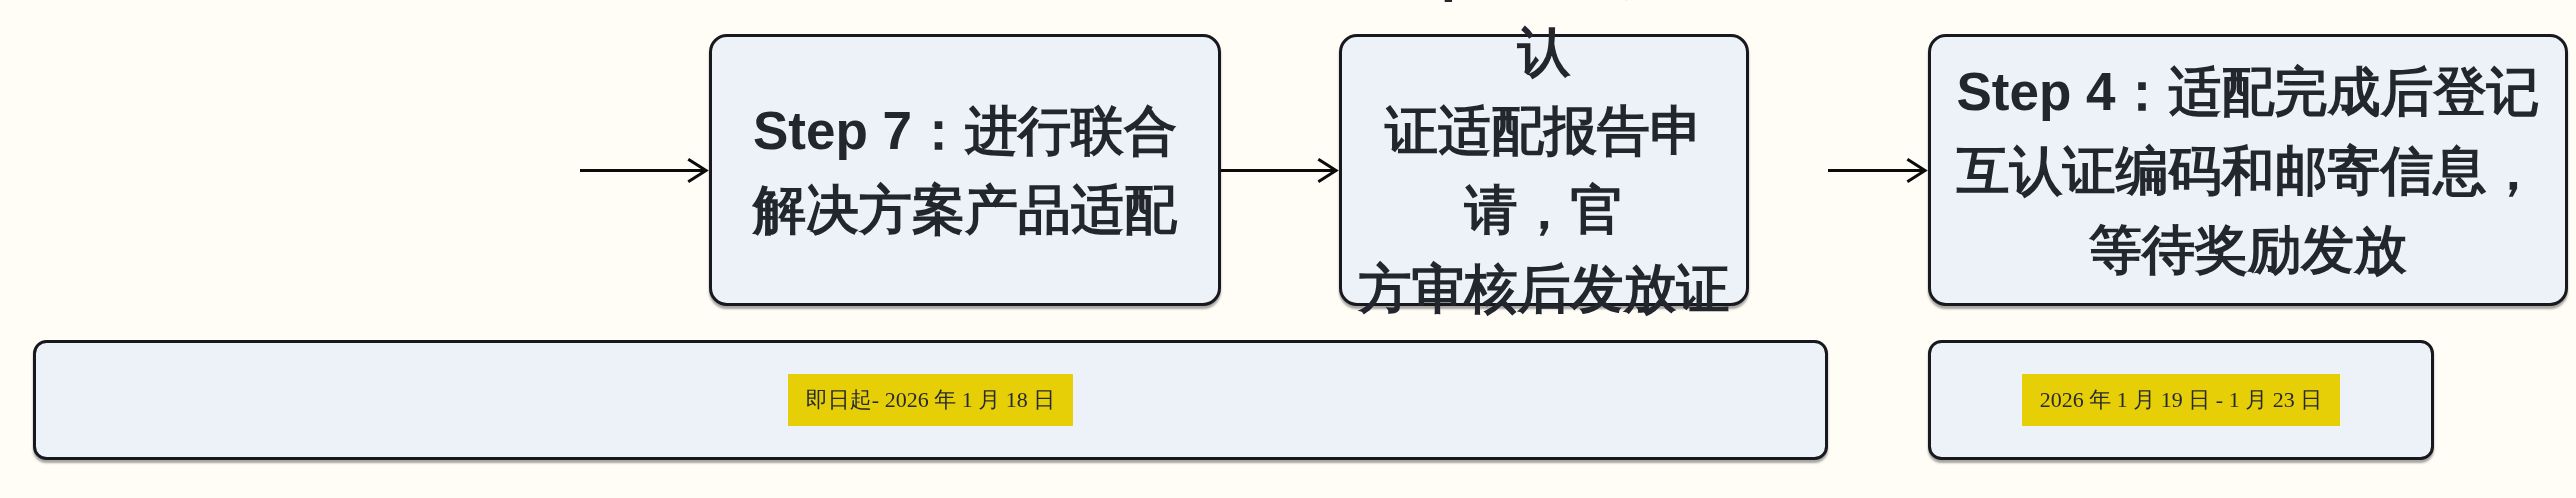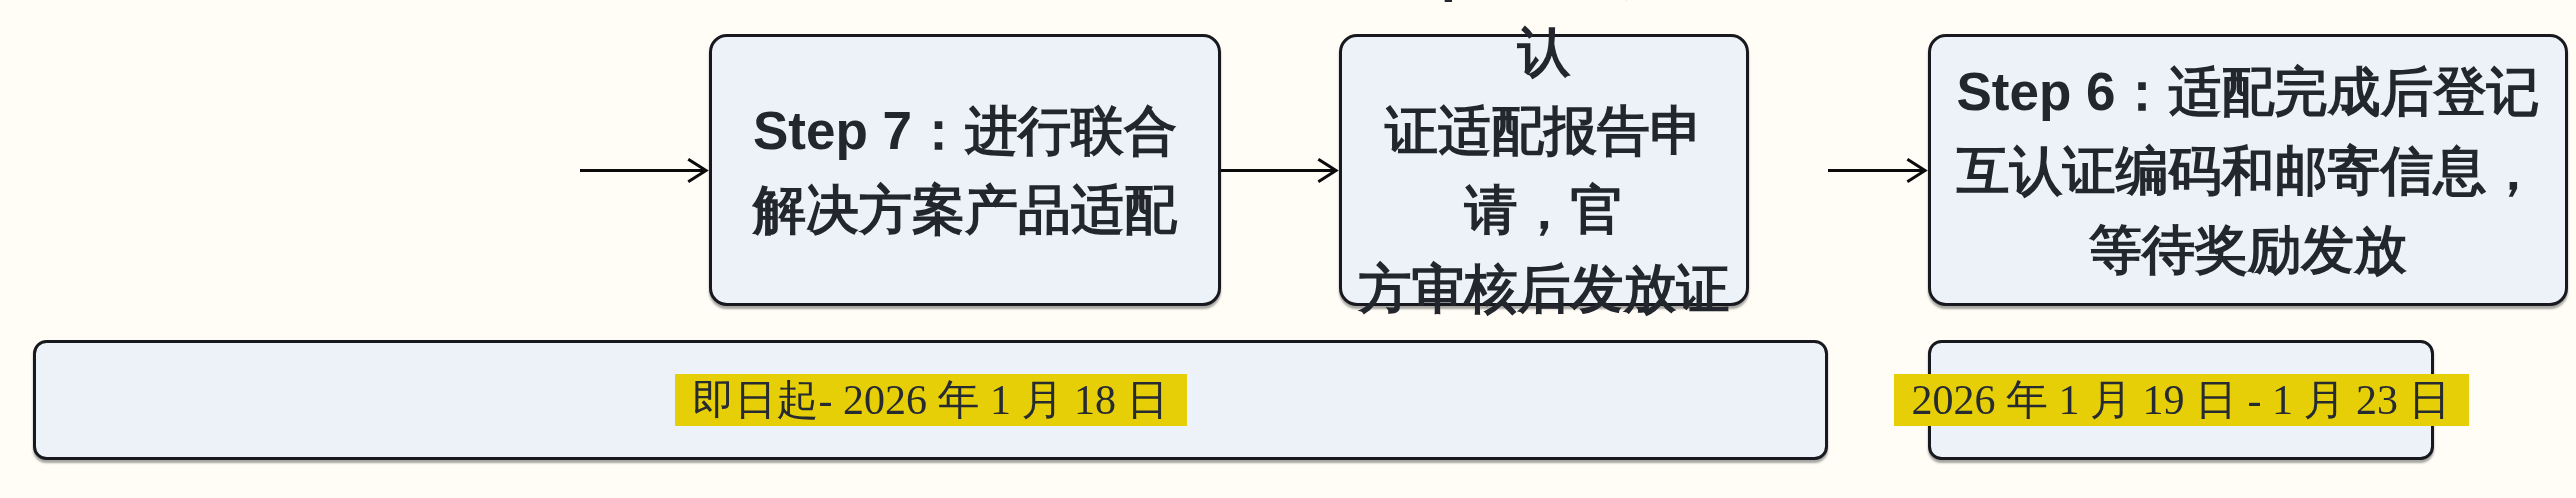--- a/index.html
+++ b/index.html
@@ -81,21 +81,21 @@
     justify-content:center;
     box-sizing:border-box;
   }
   .tbox1{left:33px;  width:1795px;}
   .tbox2{left:1928px;width:506px;}
   .highlight{
     display:inline-block;
     background:var(--highlight-bg);
     color:var(--date-text);
     font-family:"Liberation Serif","DejaVu Serif",serif;
-    font-size:42px;
+    font-size:22px;
     line-height:34px;
     padding:9px 18px;
     white-space:nowrap;
   }
 </style>
 </head>
 <body>
 
 <div class="canvas">
 
@@ -120,21 +120,21 @@
 证适配报告申请，官
 方审核后发放证书</p>
   </section>
 
   <svg class="arrow arrow3" viewBox="0 0 134 60" preserveAspectRatio="none">
     <line x1="2" y1="30" x2="126" y2="30"></line>
     <polyline points="108,16 130,30 108,44"></polyline>
   </svg>
 
   <section class="step-box box4">
-    <p class="step-text">Step 6：适配完成后登记
+    <p class="step-text">Step 4：适配完成后登记
 互认证编码和邮寄信息，
 等待奖励发放</p>
   </section>
 
   <section class="time-box tbox1">
     <span class="highlight">即日起- 2026 年 1 月 18 日</span>
   </section>
 
   <section class="time-box tbox2">
     <span class="highlight">2026 年 1 月 19 日 - 1 月 23 日</span>

